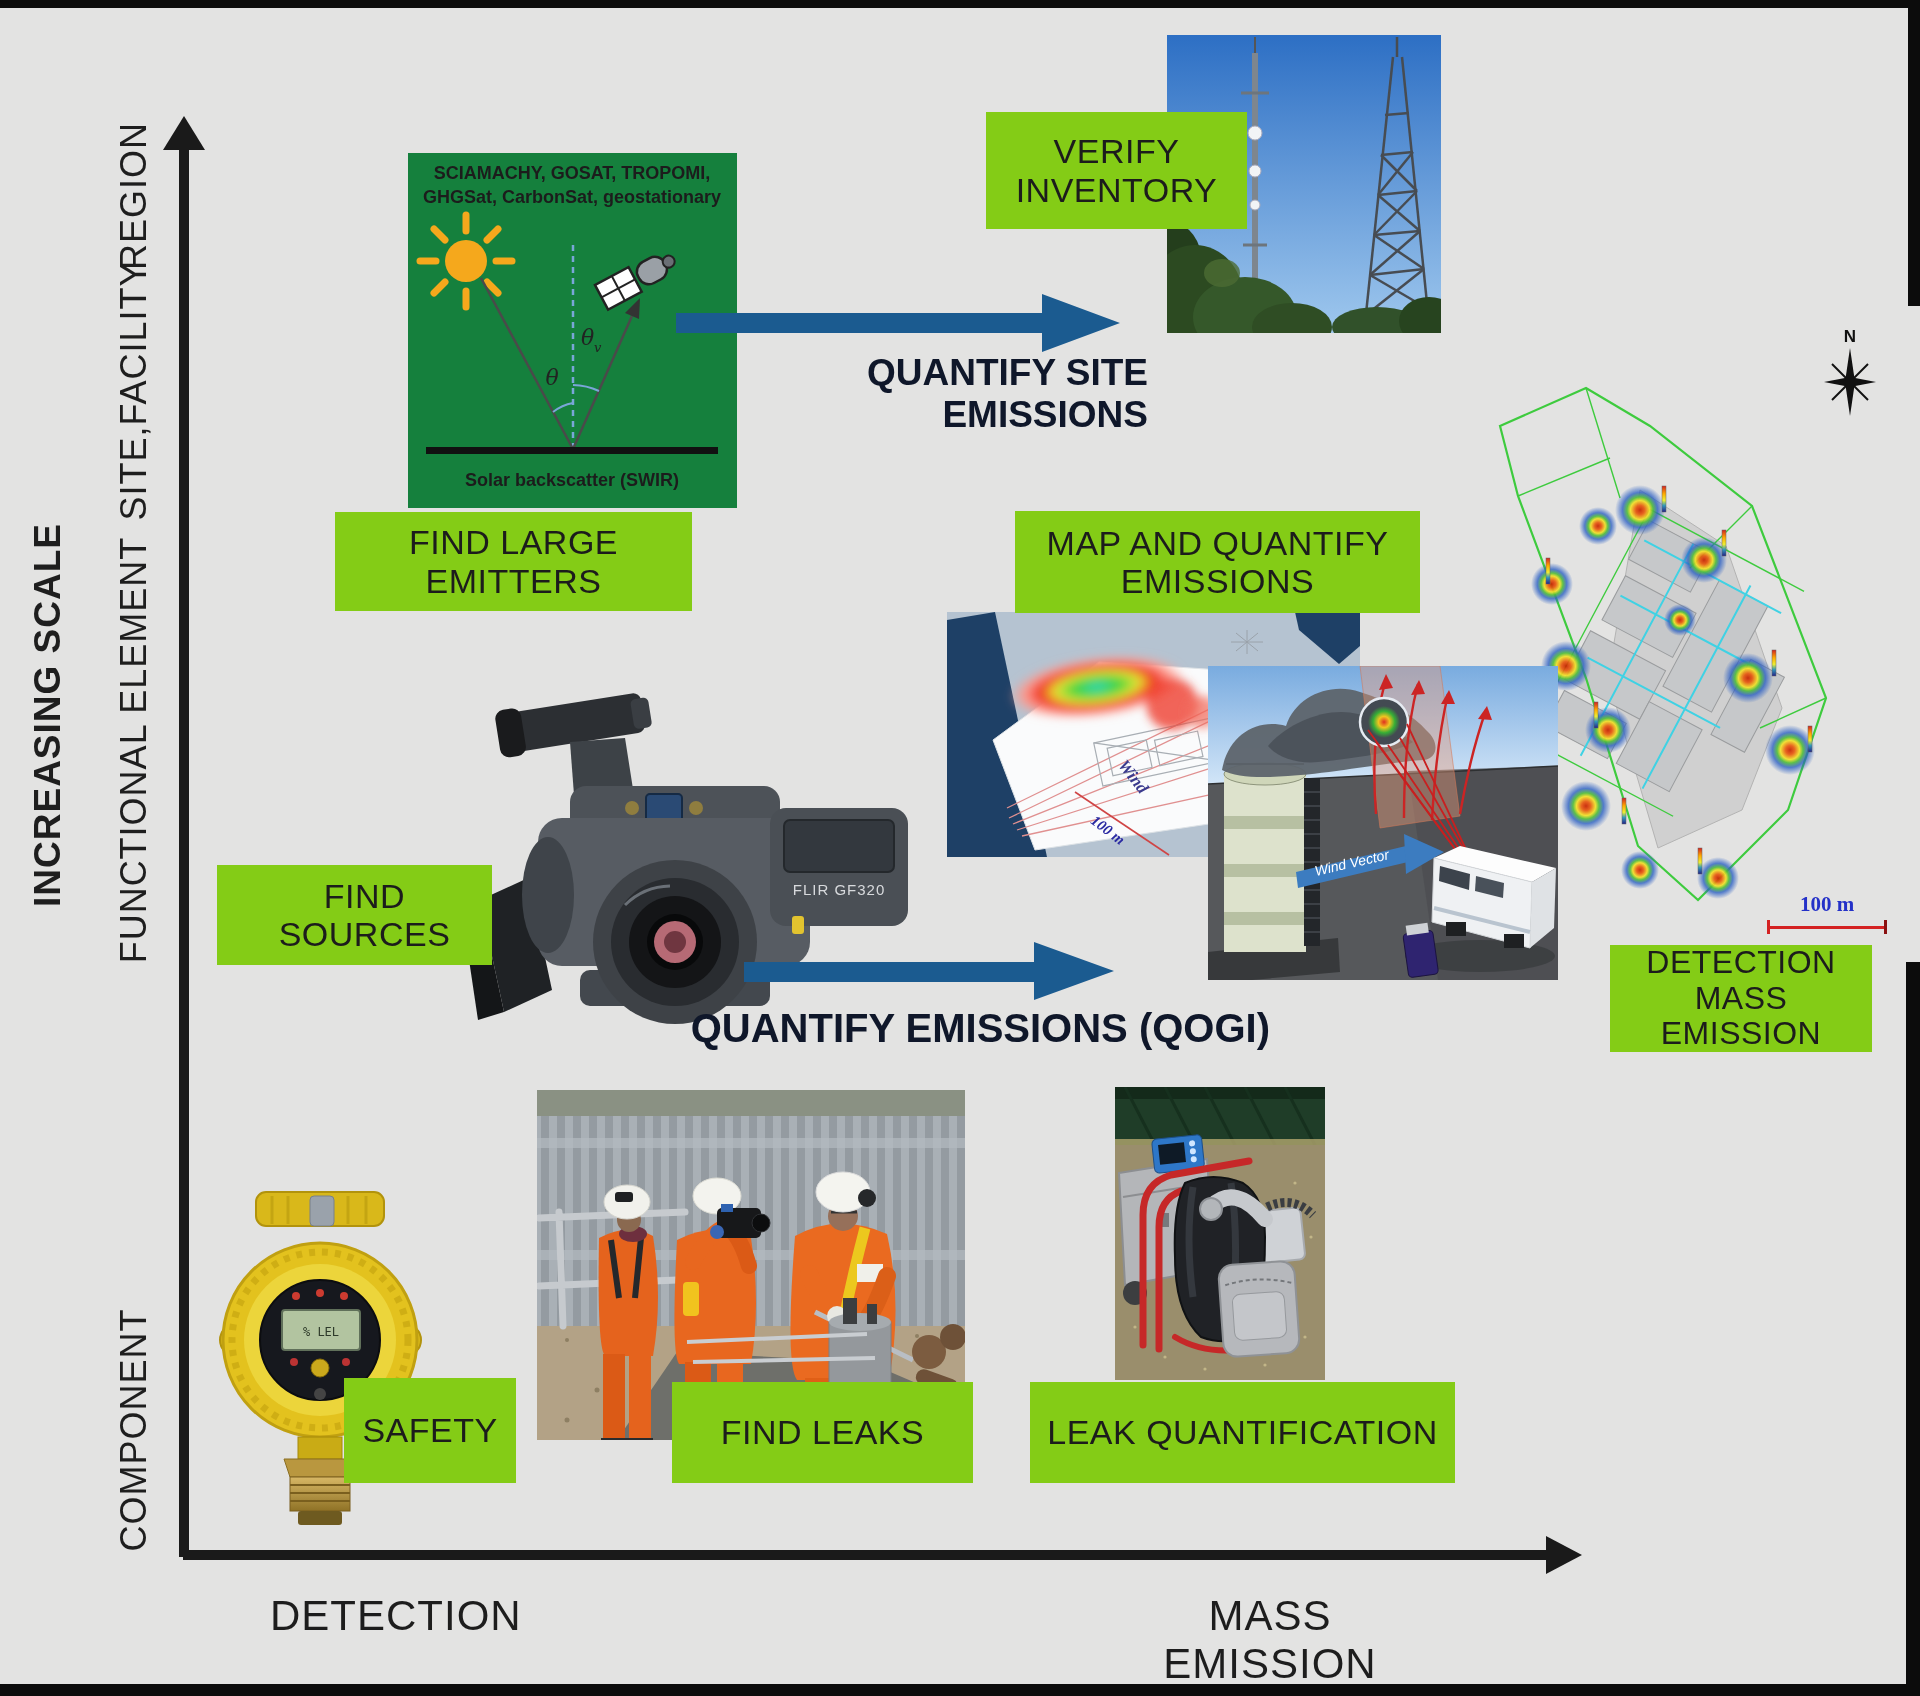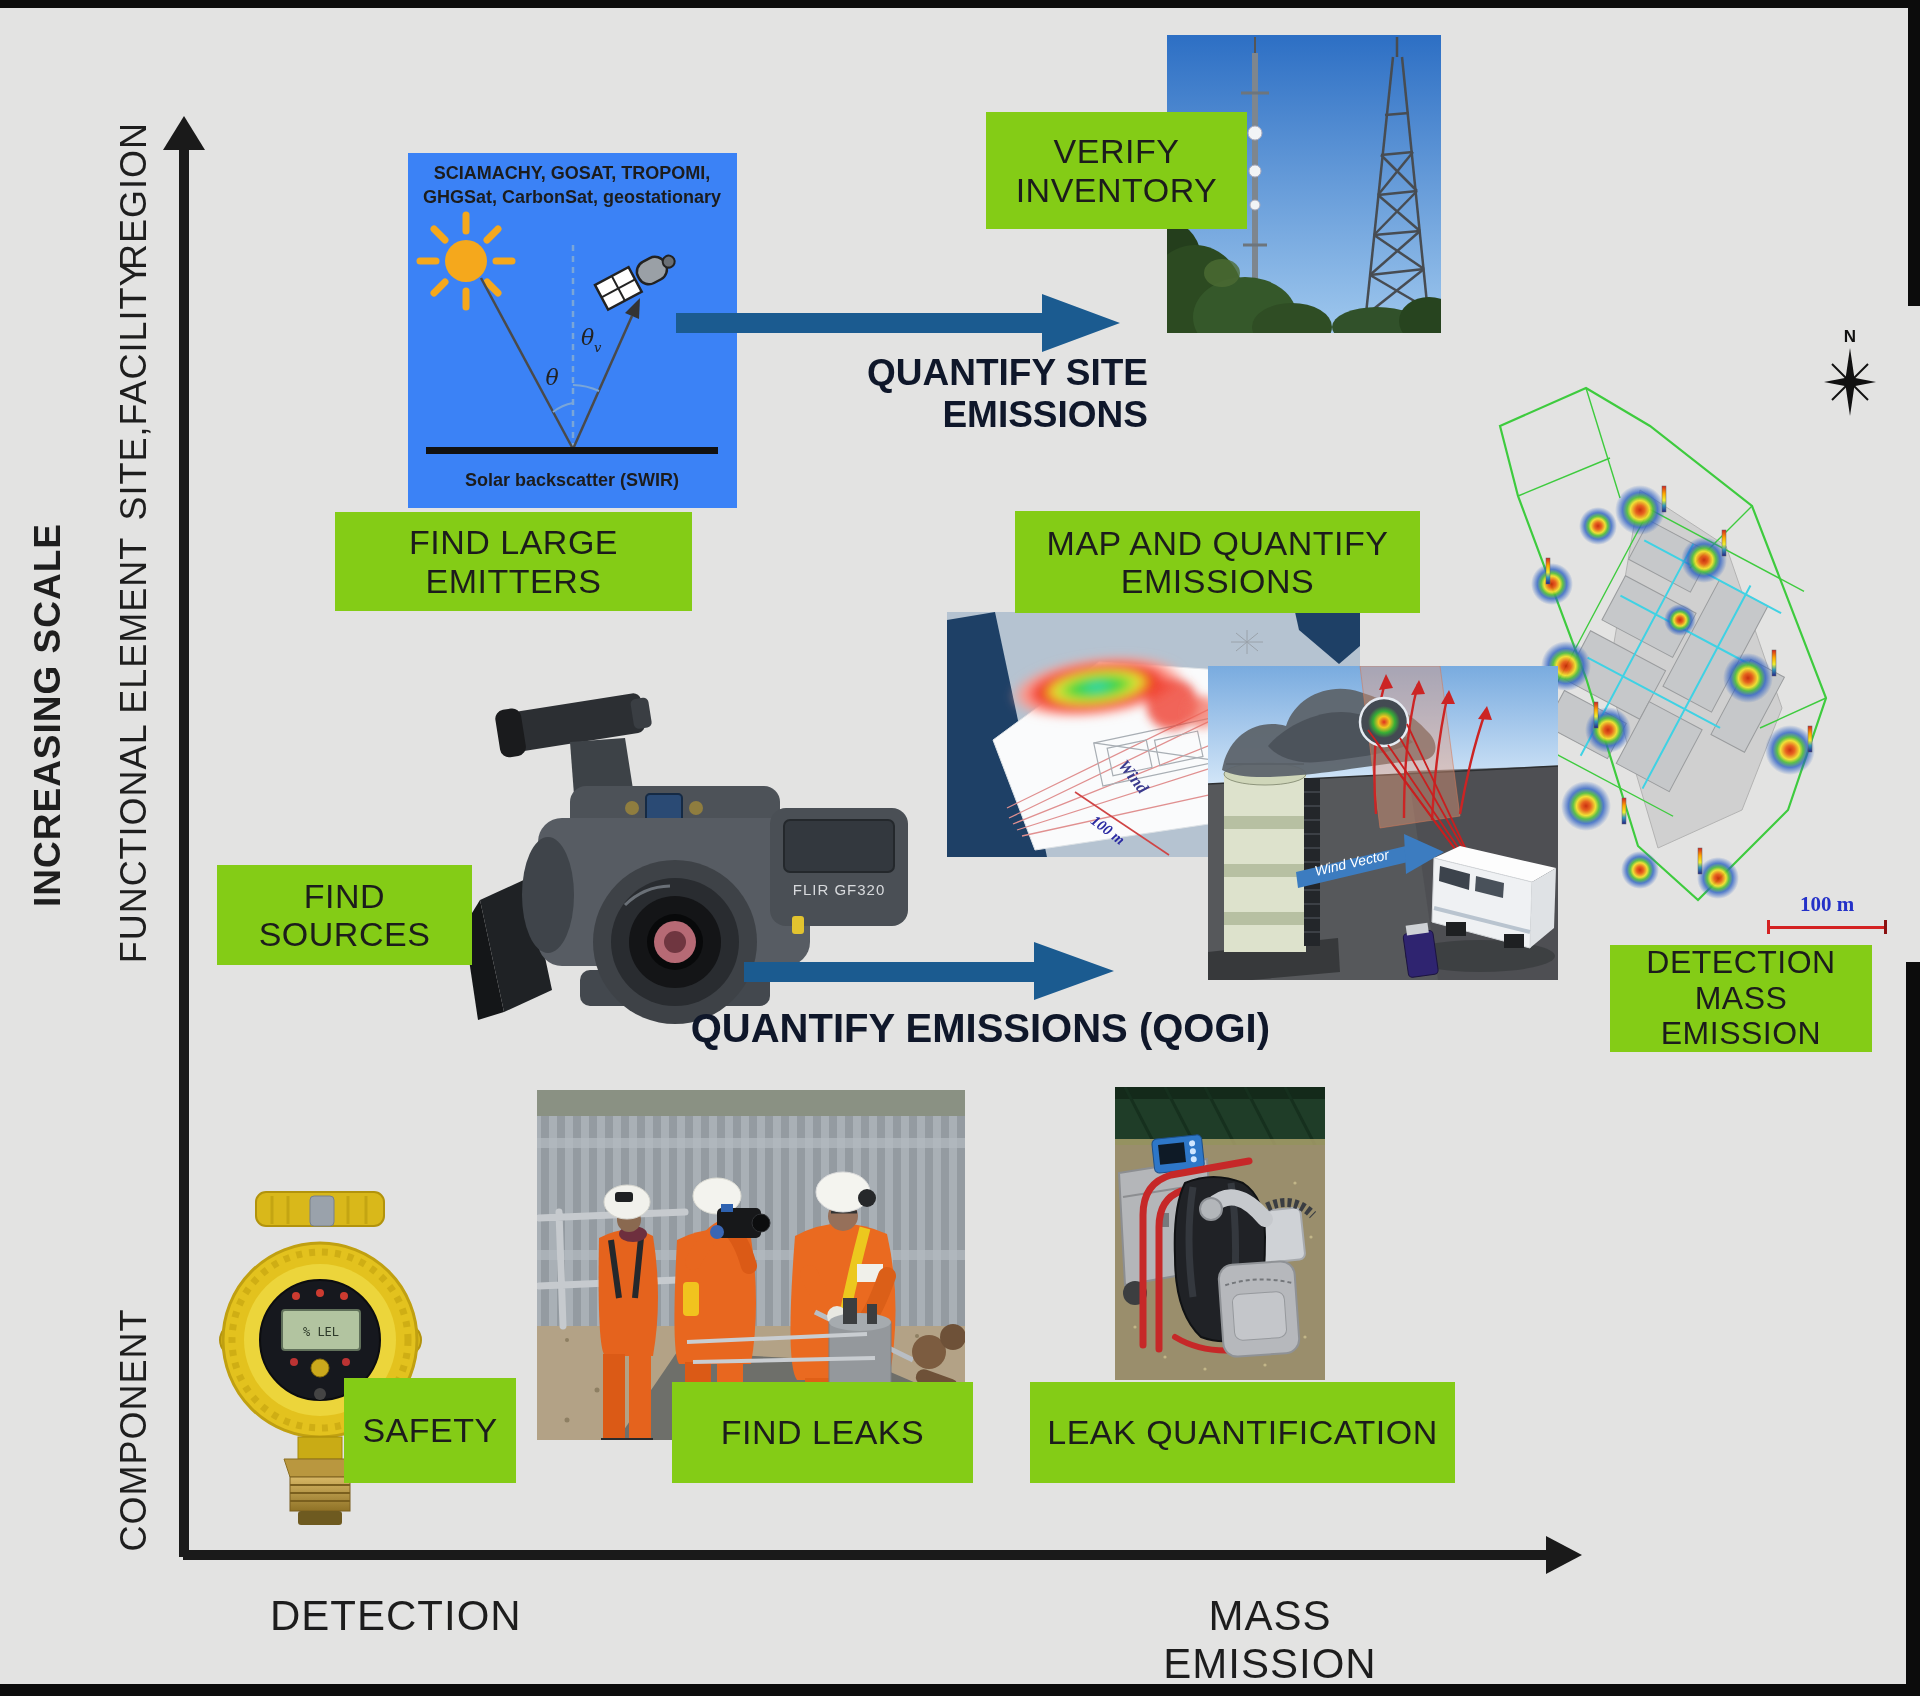--- a/index.html
+++ b/index.html
@@ -41,21 +41,21 @@
 
   <div class="vlab title" style="left:48px;top:715px;">INCREASING SCALE</div>
   <div class="vlab" style="left:134px;top:196px;">REGION</div>
   <div class="vlab" style="left:134px;top:391px;">SITE,FACILITY</div>
   <div class="vlab" style="left:134px;top:750px;">FUNCTIONAL ELEMENT</div>
   <div class="vlab" style="left:134px;top:1430px;">COMPONENT</div>
 
   <div class="xlab" style="left:270px;top:1592px;width:250px;">DETECTION</div>
   <div class="xlab" style="left:1105px;top:1592px;width:330px;text-align:center;">MASS EMISSION</div>
 
-  <div class="photo" style="left:408px;top:153px;width:329px;height:355px;background:#3b82f6;">
+  <div class="photo" style="left:408px;top:153px;width:329px;height:355px;background:#15803d;">
     <svg width="329" height="355" viewBox="0 0 329 355">
       <text x="164" y="26" text-anchor="middle" font-size="18" font-weight="bold" fill="#1c1c1c">SCIAMACHY, GOSAT, TROPOMI,</text>
       <text x="164" y="50" text-anchor="middle" font-size="18" font-weight="bold" fill="#1c1c1c">GHGSat, CarbonSat, geostationary</text>
       <g stroke="#F5A81C" stroke-width="7" stroke-linecap="round">
         <circle cx="58" cy="108" r="21" fill="#F5A81C" stroke="none"></circle>
         <line x1="58" y1="78" x2="58" y2="62"></line>
           <line x1="58" y1="138" x2="58" y2="154"></line>
         <line x1="28" y1="108" x2="12" y2="108"></line>
           <line x1="88" y1="108" x2="104" y2="108"></line>
         <line x1="79" y1="87" x2="90" y2="76"></line>
@@ -550,21 +550,21 @@
       <polygon points="0,22 290,22 290,2 370,31 290,60 290,42 0,42" fill="#1b5b90"></polygon>
     </svg>
   </div>
   <div class="flowtext" style="left:690px;top:1006px;width:580px;font-size:40px;">QUANTIFY EMISSIONS (QOGI)</div>
 
   <div class="callout" style="left:986px;top:112px;width:261px;height:117px;">VERIFY
 INVENTORY</div>
   <div class="callout" style="left:335px;top:512px;width:357px;height:99px;">FIND LARGE EMITTERS</div>
   <div class="callout" style="left:1015px;top:511px;width:405px;height:102px;">MAP AND QUANTIFY
 EMISSIONS</div>
-  <div class="callout" style="left:217px;top:865px;width:255px;height:100px;">FIND SOURCES</div>
+  <div class="callout" style="left:217px;top:865px;width:255px;height:100px;padding-left:20px;">FIND SOURCES</div>
   <div class="callout small" style="left:1610px;top:945px;width:262px;height:107px;">DETECTION
 MASS
 EMISSION</div>
   <div class="callout" style="left:344px;top:1378px;width:172px;height:105px;">SAFETY</div>
   <div class="callout" style="left:672px;top:1382px;width:301px;height:101px;">FIND LEAKS</div>
   <div class="callout" style="left:1030px;top:1382px;width:425px;height:101px;">LEAK QUANTIFICATION</div>
 
 </div>
 
 </body></html>

